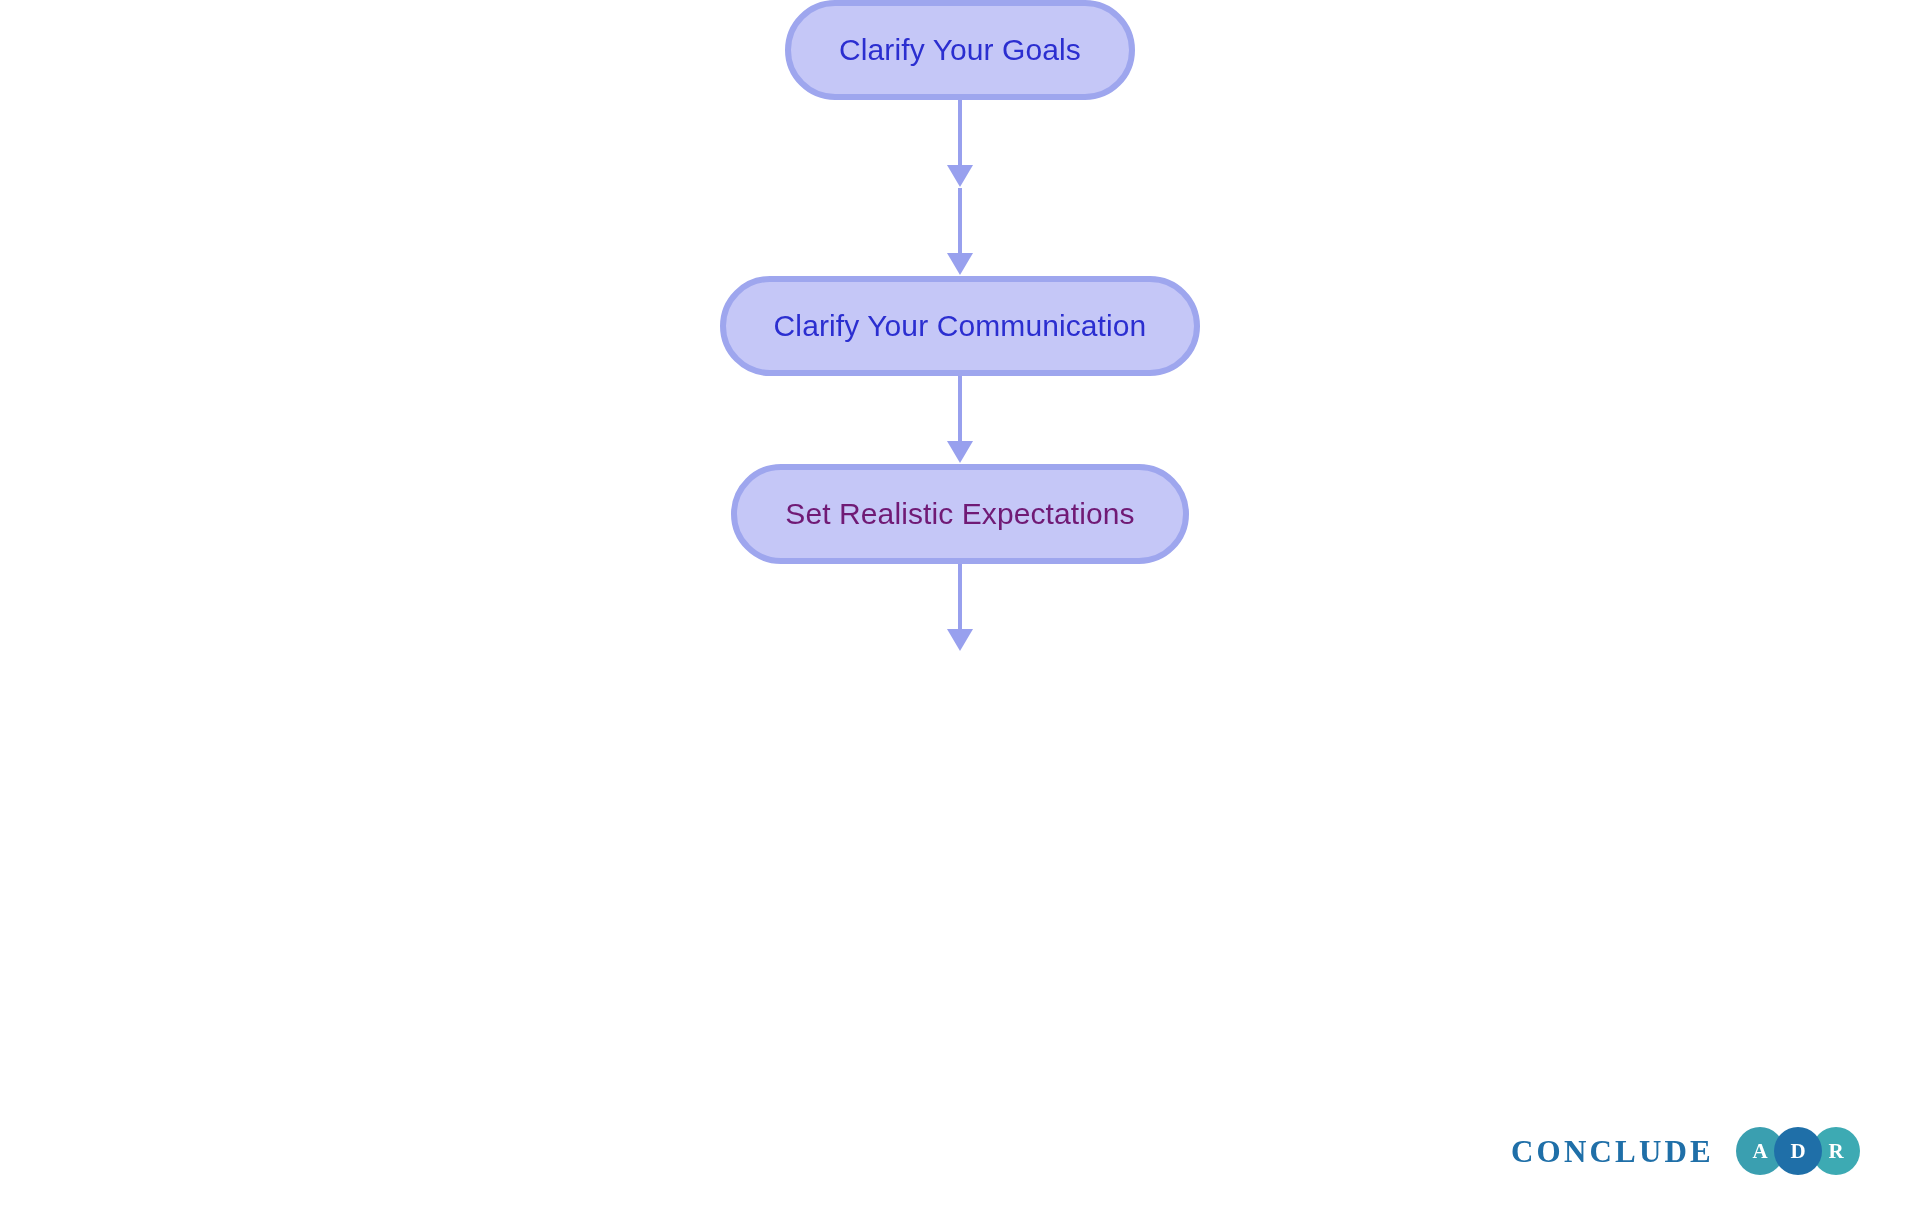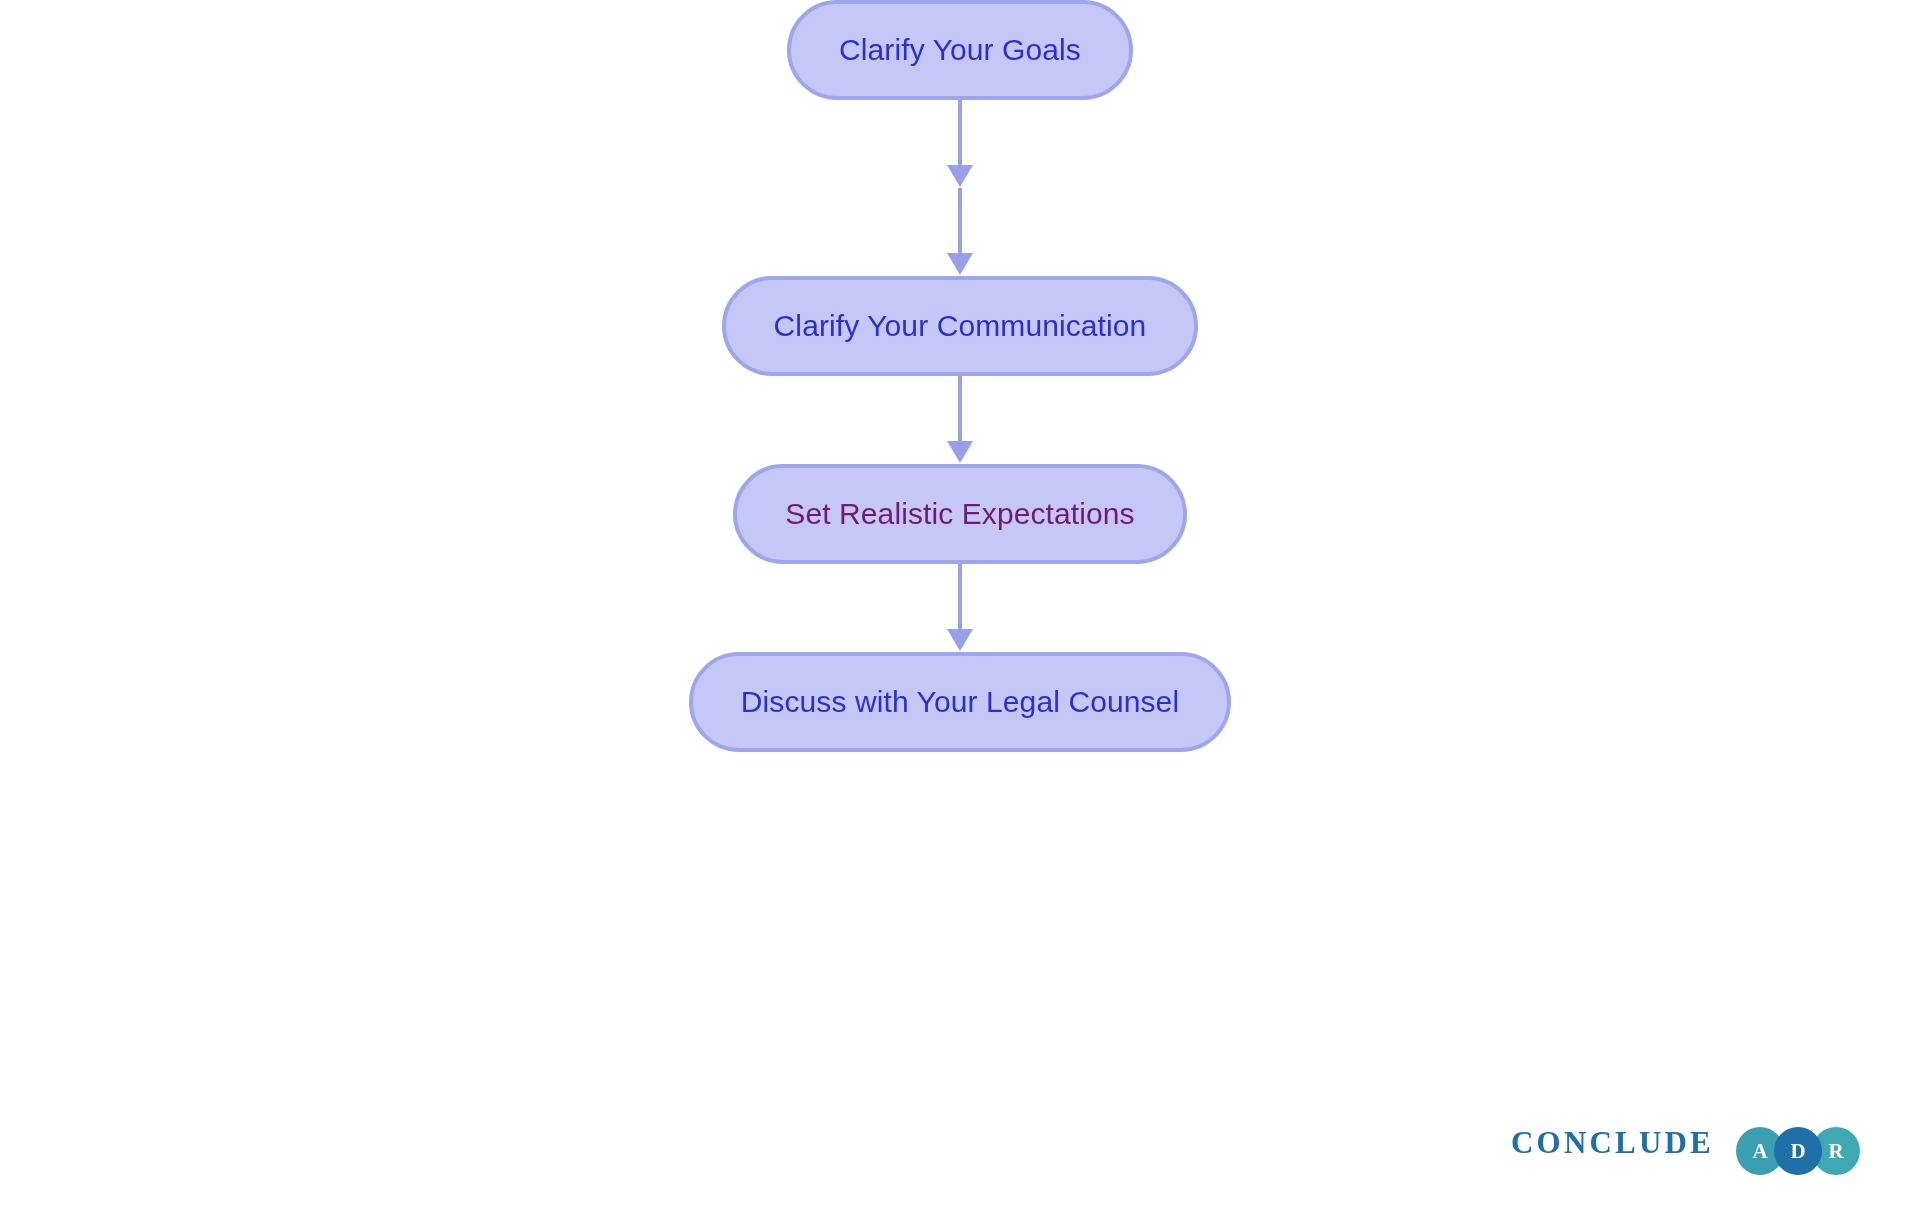--- a/index.html
+++ b/index.html
@@ -27,21 +27,21 @@
     height: 1080px;
     display: flex;
     flex-direction: column;
     align-items: center;
   }
 
   .node {
     box-sizing: border-box;
     height: 100px;
     background: #c5c7f7;
-    border: 4px solid #a16207;
+    border: 6px solid #a16207;
     border-radius: 60px;
     display: flex;
     align-items: center;
     justify-content: center;
     color: #2b2ed0;
     font-size: 30px;
     font-weight: 400;
     letter-spacing: 0.1px;
     white-space: nowrap;
     padding: 0 48px;
@@ -87,20 +87,21 @@
 
   .gap-4 { height: 88px; }
   .gap-4 .stem { height: 66px; }
 
   
   #logo {
     position: absolute;
     right: 60px;
     bottom: 40px;
     display: flex;
+    align-items: center;
     gap: 22px;
     user-select: none;
   }
 
   #logo .wordmark {
     font-family: "Liberation Serif", serif;
     font-size: 31px;
     font-weight: 700;
     letter-spacing: 3.2px;
     color: #1f6fa8;
@@ -164,23 +165,20 @@
 
   <div class="node node-4" style="background: rgb(197, 199, 247); border-color: rgb(158, 166, 238); color: #701a75;">
     <span class="node-label">Set Realistic Expectations</span>
   </div>
 
   <div class="connector gap-4">
     <div class="stem" style="background: rgb(152, 160, 238);"></div>
     <div class="head" style="border-top-color: rgb(152, 160, 238);"></div>
   </div>
 
-  <div class="node node-5" style="background: rgb(197, 199, 247); border-color: rgb(158, 166, 238); color: rgb(43, 46, 208);">
-    <span class="node-label">Discuss with Your Legal Counsel</span>
-  </div>
 
 </div>
 
 <div id="logo">
   <span class="wordmark">CONCLUDE</span>
   <span class="circles">
     <span class="circle circle-a" style="background: rgb(58, 159, 176);">A</span>
     <span class="circle circle-d" style="background: rgb(31, 111, 168);">D</span>
     <span class="circle circle-r" style="background: rgb(61, 170, 179);">R</span>
   </span>

